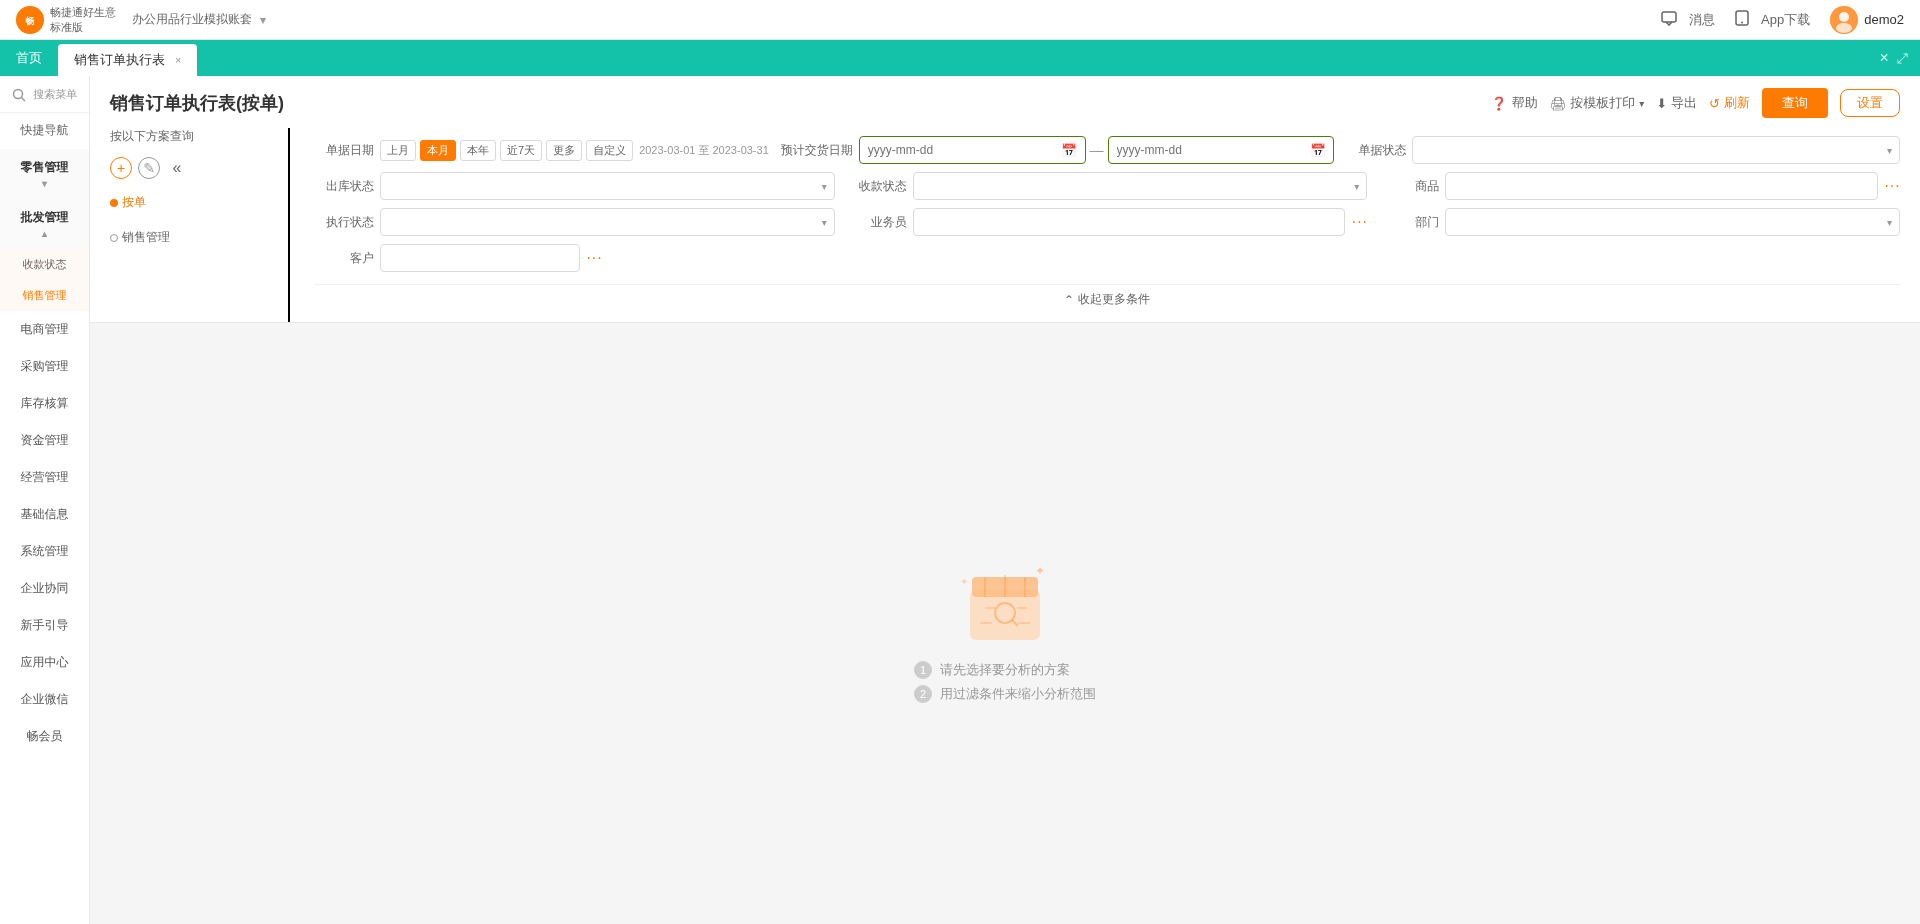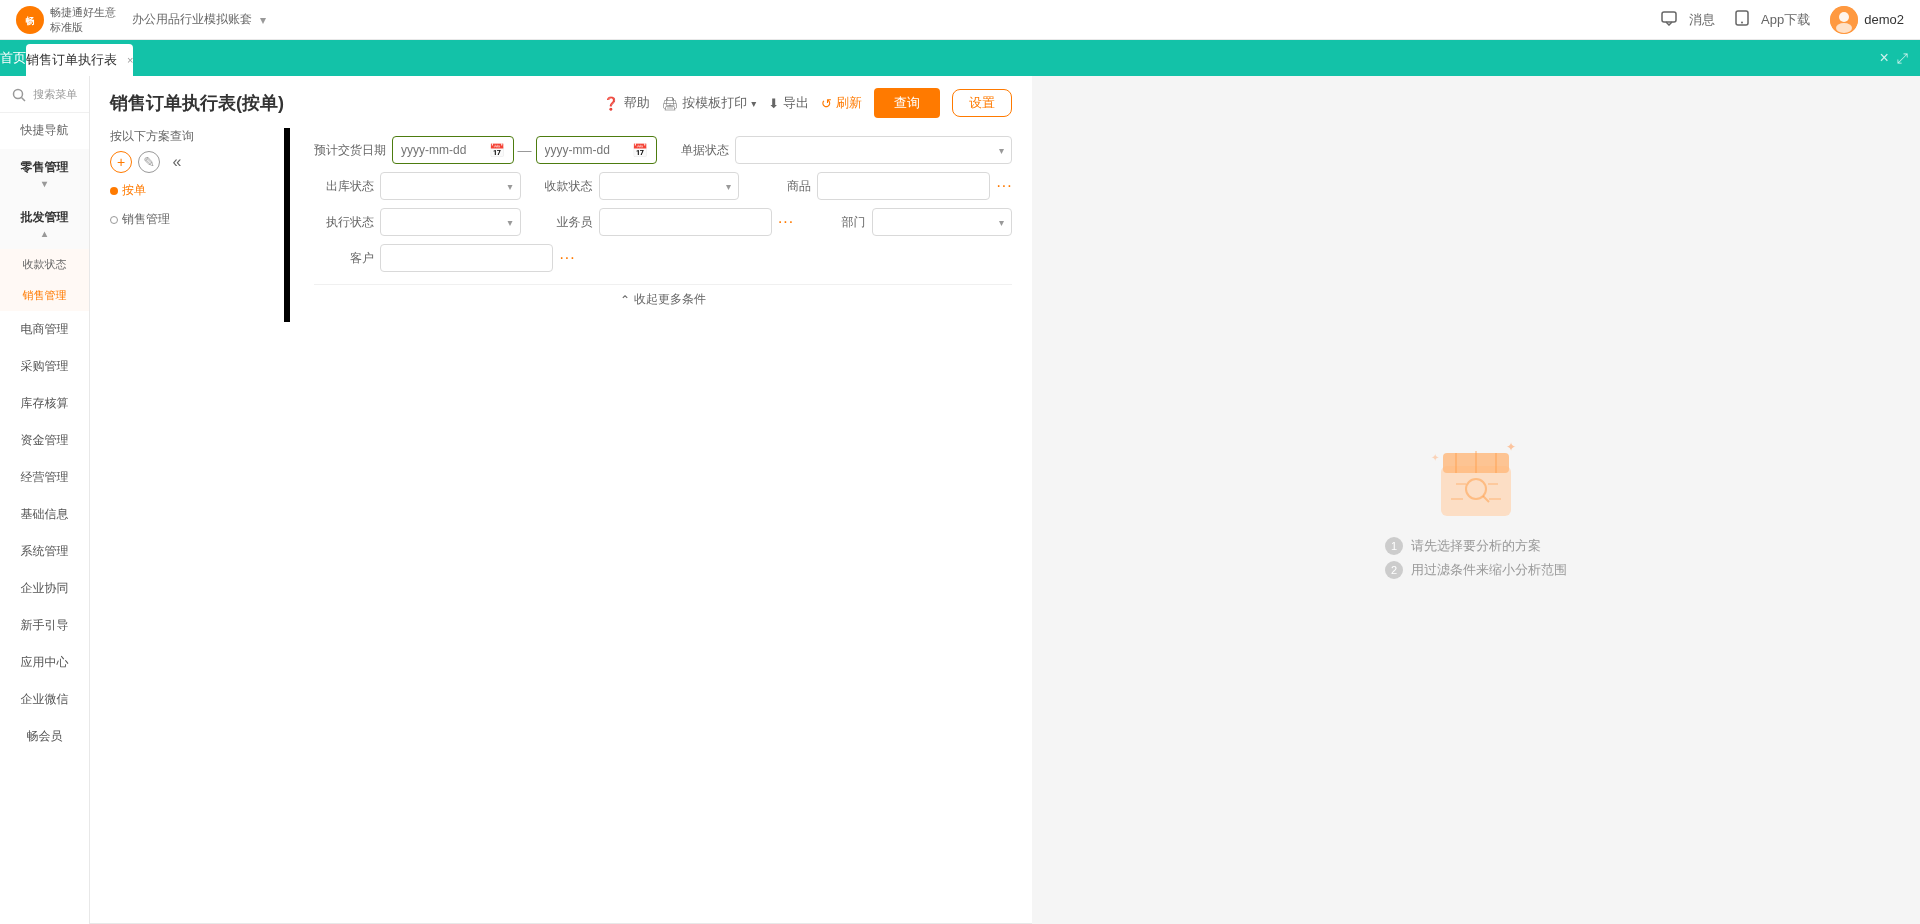--- a/index.html
+++ b/index.html
@@ -84,21 +84,21 @@
     .tab-bar {
       height: 36px;
       background: #13c2a8;
       display: flex;
       align-items: stretch;
       flex-shrink: 0;
     }
     .tab-item {
       display: flex;
       align-items: center;
-      padding: 0 0;
+      padding: 0 16px;
       font-size: 13px;
       cursor: pointer;
       gap: 6px;
       color: rgba(255,255,255,0.85);
       text-align: center;
     }
     .tab-item.home {
       color: white;
     }
     .tab-item.active {
@@ -183,21 +183,21 @@
       color: #666;
       gap: 2px;
       background: #fff9f5;
     }
     .sidebar-sub-item.active { color: #ff7a00; }
 
     
     .content-area {
       flex: 1;
       display: flex;
-      flex-direction: row;
+      flex-direction: column;
       overflow: hidden;
       background: #f5f5f5;
     }
 
     
     .page-header {
       background: #fff;
       padding: 12px 20px 0 20px;
       border-bottom: 1px solid #e8e8e8;
       flex-shrink: 0;
@@ -256,26 +256,26 @@
 
     
     .filter-panel {
       background: #fff;
       padding: 12px 20px;
       flex-shrink: 0;
     }
     .scheme-area {
       width: 180px;
       flex-shrink: 0;
-      border-right: 6px solid #000000;
+      border-right: 2px solid #000000;
       padding-right: 12px;
       margin-right: 12px;
       display: flex;
       flex-direction: column;
-      gap: 6px;
+      gap: 12px;
     }
     .scheme-title {
       font-size: 12px;
       color: #666;
       display: flex;
       align-items: center;
       gap: 6px;
     }
     .scheme-actions {
       display: flex;
@@ -703,20 +703,32 @@
             </div>
             <div class="scheme-list-item-secondary">
               <span class="dot-outline"></span>
               <span>销售管理</span>
             </div>
           </div>
 
           <div class="filters-main" style="padding: 8px 0 8px 12px;">
 
             <div class="filter-row-fields">
+              <div class="filter-field" style="flex:0 0 auto; gap:6px;">
+                <span class="filter-label">单据日期</span>
+                <div class="date-shortcuts">
+                  <button class="date-shortcut-btn">上月</button>
+                  <button class="date-shortcut-btn active">本月</button>
+                  <button class="date-shortcut-btn">本年</button>
+                  <button class="date-shortcut-btn">近7天</button>
+                  <button class="date-shortcut-btn">更多</button>
+                  <button class="date-shortcut-btn">自定义</button>
+                </div>
+                <span style="font-size:11px;color:#999;white-space:nowrap;">2023-03-01 至 2023-03-31</span>
+              </div>
               <div class="filter-field" style="flex:1; min-width:280px;">
                 <span class="filter-label">预计交货日期</span>
                 <div class="date-range">
                   <div class="date-input-wrapper">
                     <input class="date-input" type="text" placeholder="yyyy-mm-dd" style="">
                     <span class="date-icon">📅</span>
                   </div>
                   <span class="date-sep">—</span>
                   <div class="date-input-wrapper">
                     <input class="date-input" type="text" placeholder="yyyy-mm-dd" style="">

